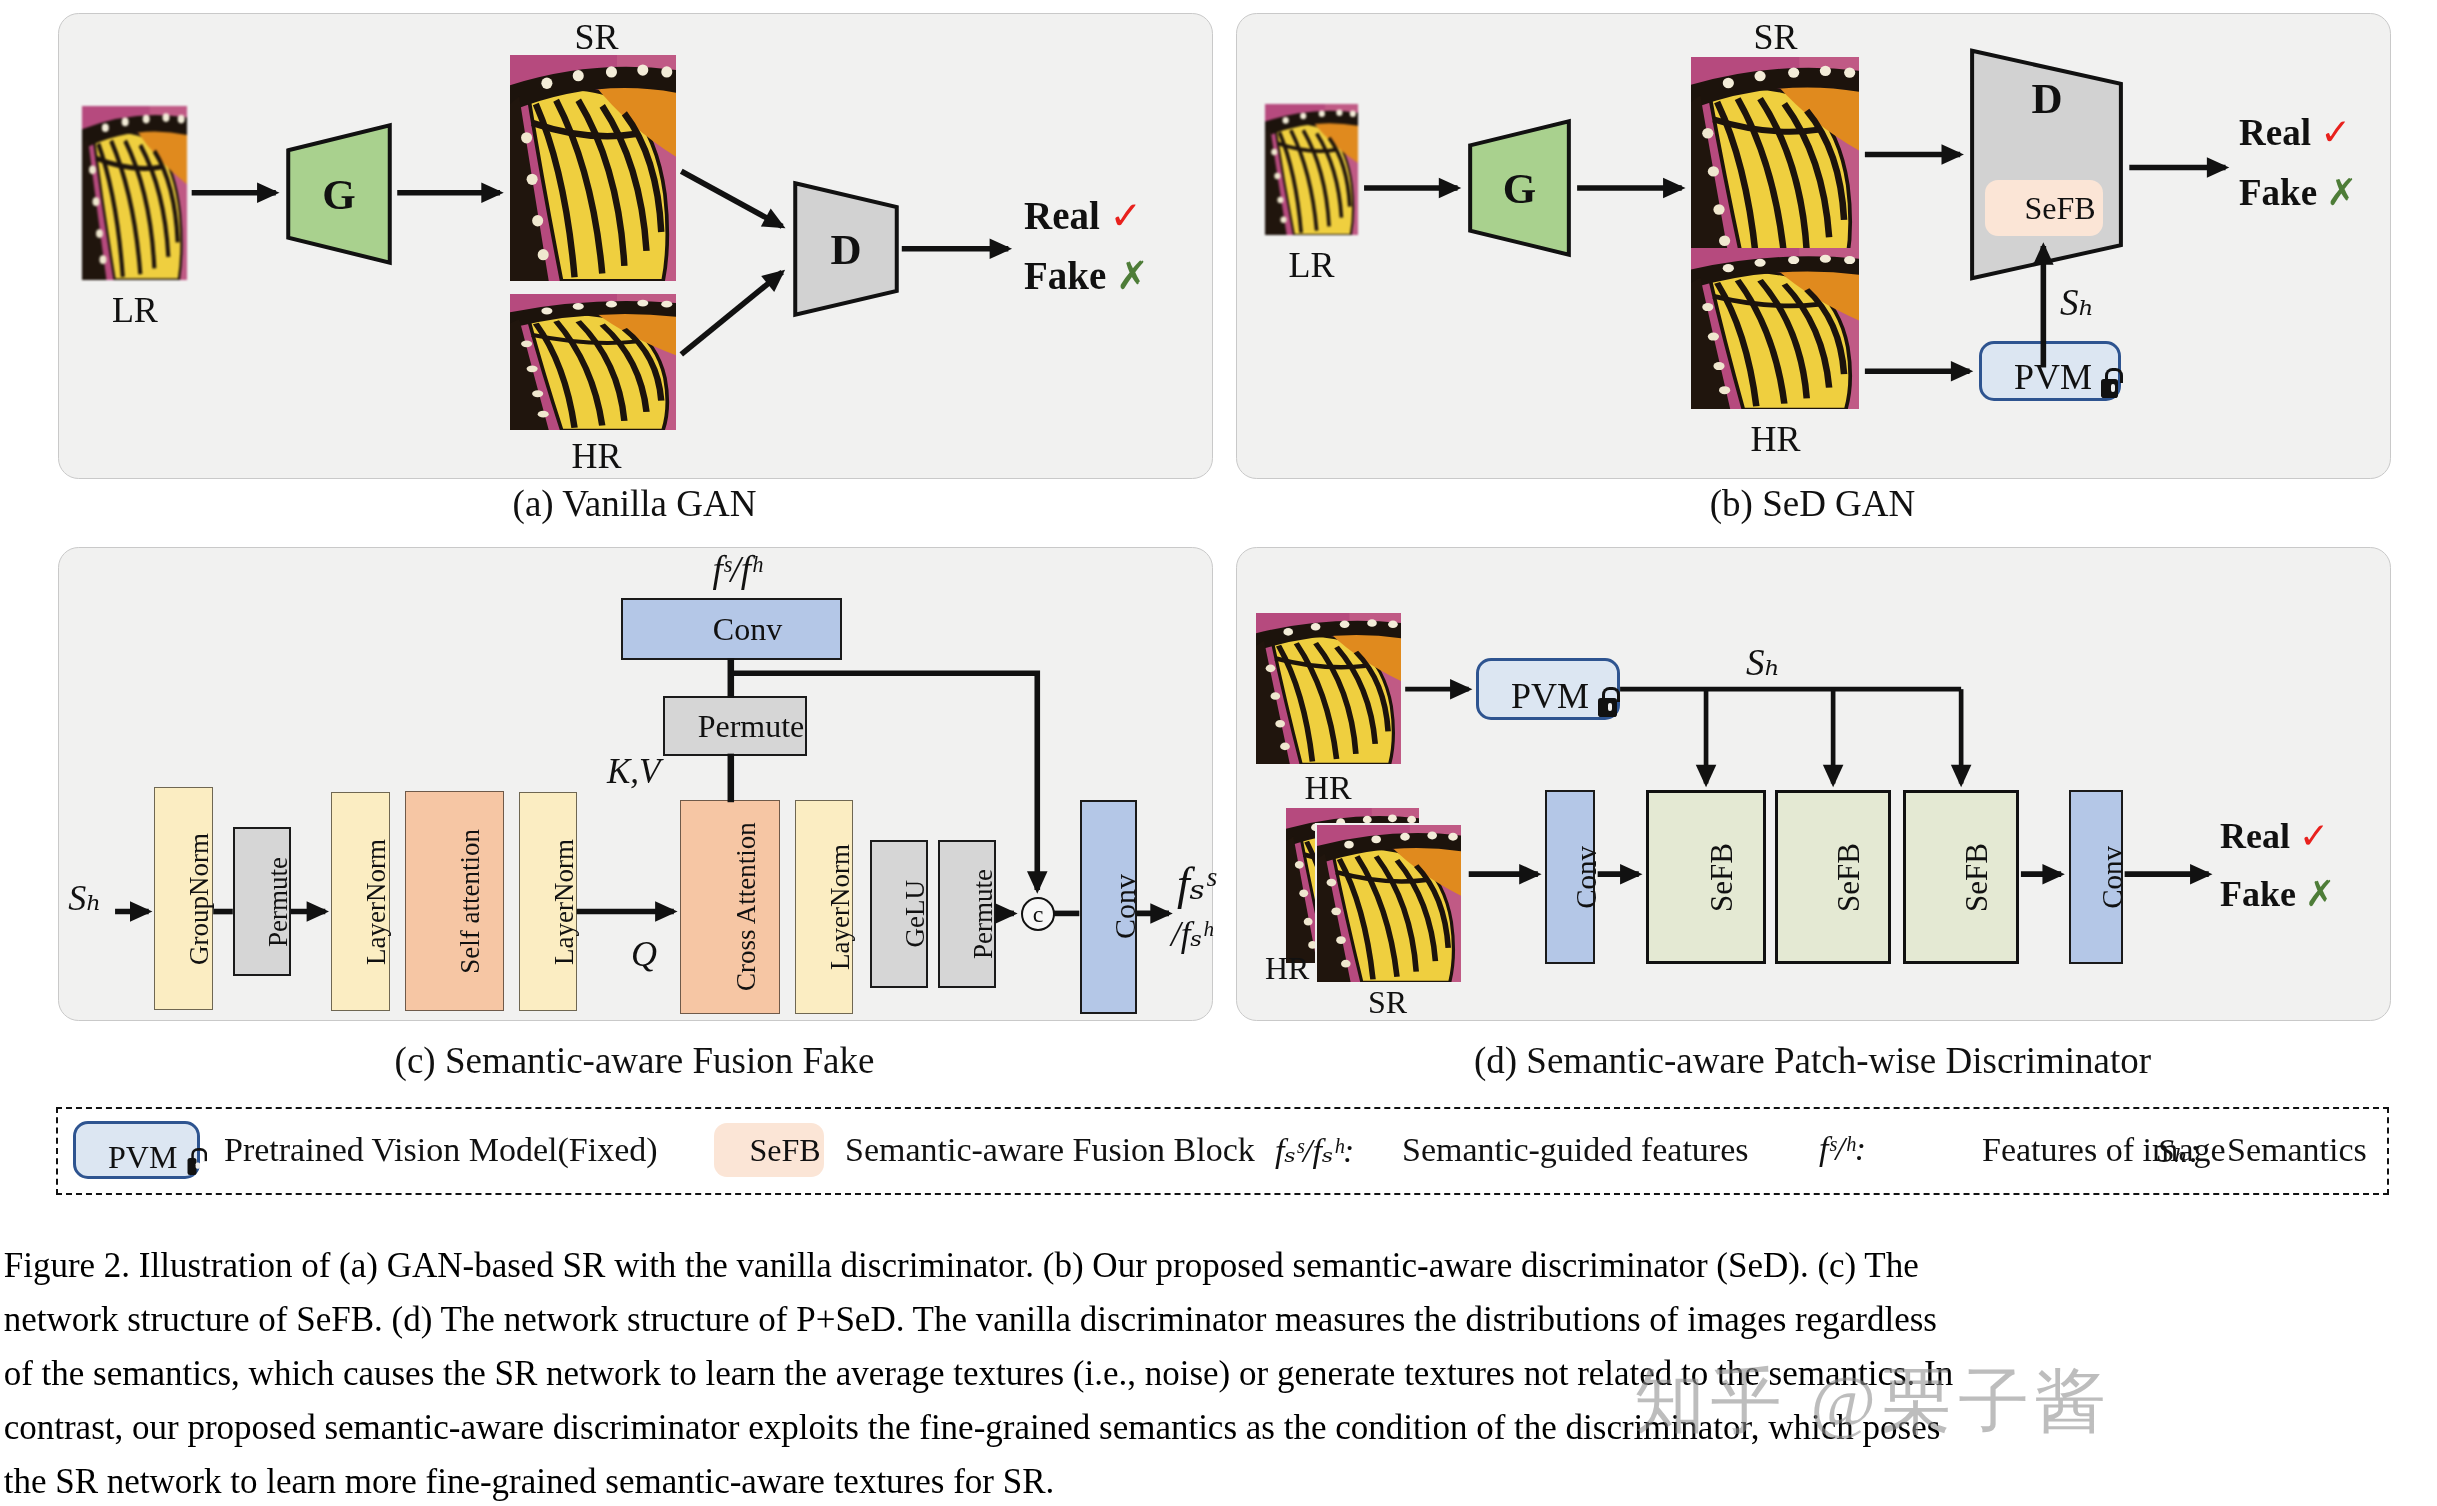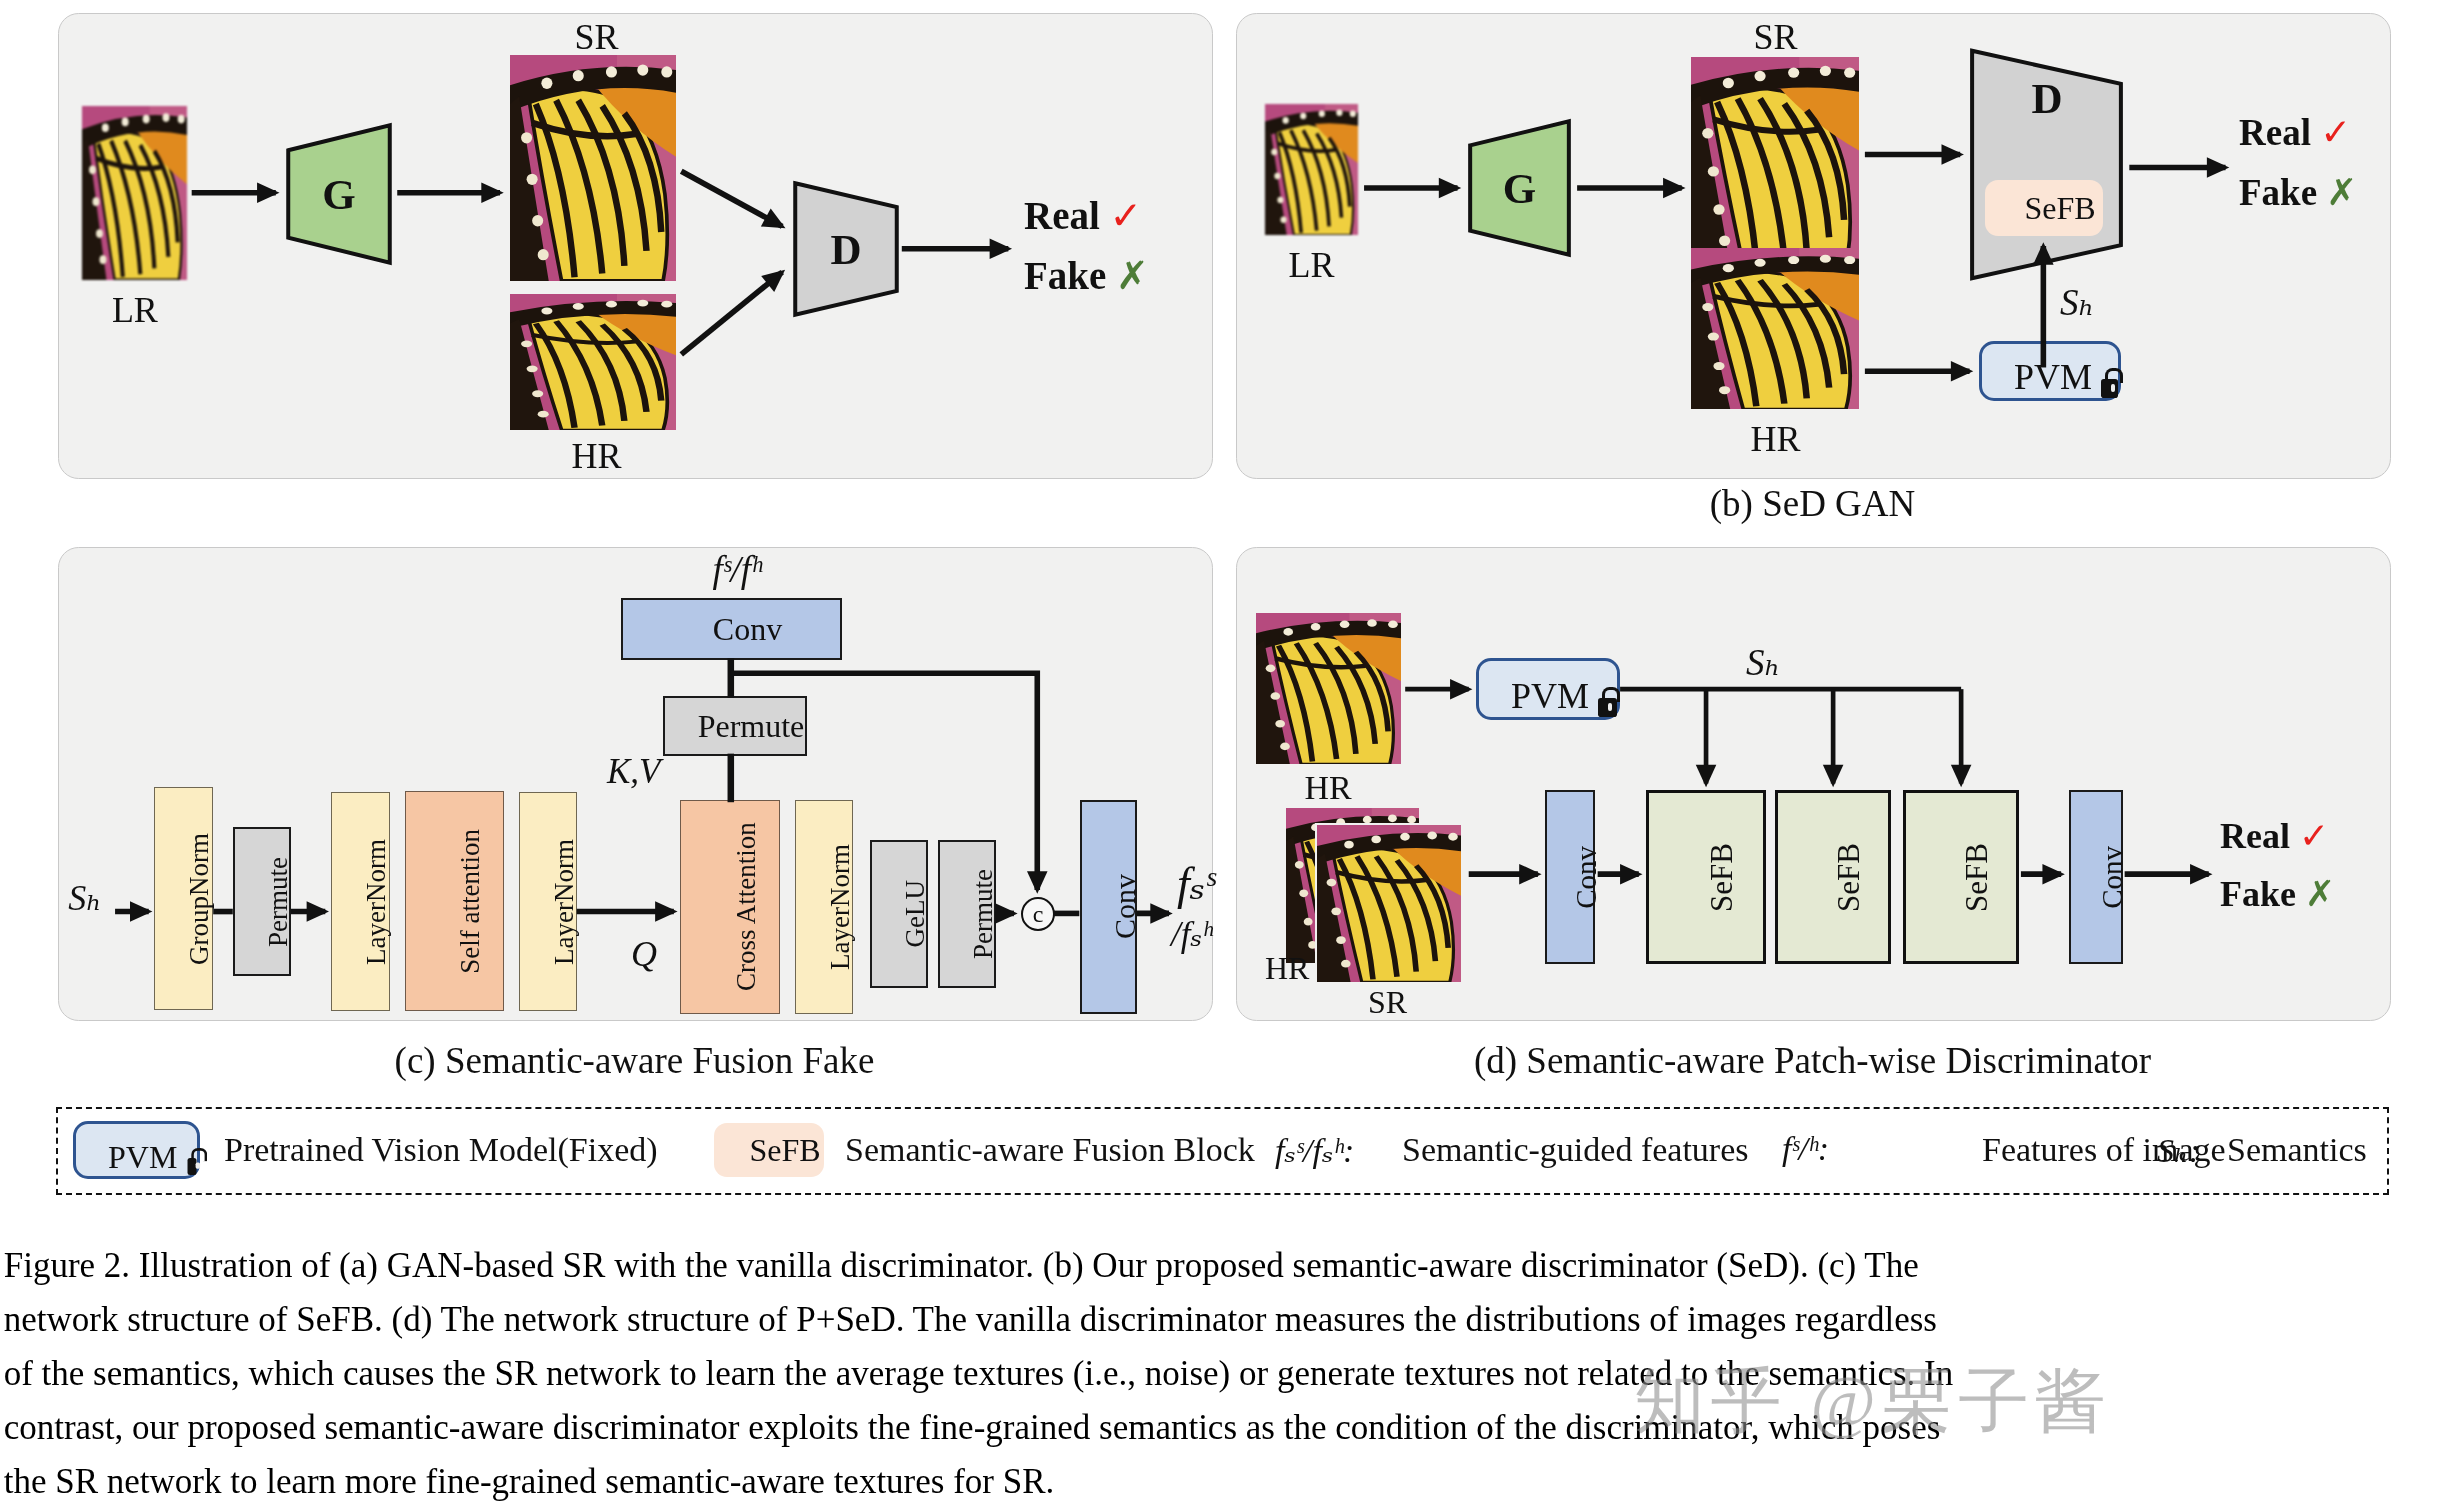--- a/index.html
+++ b/index.html
@@ -122,20 +122,21 @@
     <svg class="wires" width="1153" height="464" viewBox="0 0 1234 496">
       <g stroke="#111" stroke-width="6" fill="none">
         <line x1="142" y1="191" x2="232" y2="191" marker-end="url(#arw)"></line>
         <line x1="362" y1="191" x2="472" y2="191" marker-end="url(#arw)"></line>
         <line x1="666" y1="168" x2="774" y2="227" marker-end="url(#arw)"></line>
         <line x1="666" y1="364" x2="774" y2="276" marker-end="url(#arw)"></line>
         <line x1="902" y1="251" x2="1016" y2="251" marker-end="url(#arw)"></line>
       </g>
     </svg>
   </div>
+  <div class="panelcap" style="left:58px;top:482px;width:1153px;">(a) Vanilla GAN</div>
 
   
   <div class="panel" style="left:1236px;top:13px;width:1153px;height:464px;">
     <div class="lbl ctr" style="left:473px;top:1.9px;width:131px;">SR</div>
     <svg class="bimg" viewBox="0 0 90 120" preserveAspectRatio="none" style="left:454px;top:43px;width:168px;height:208px;">
         <use href="#bfly"></use>
       </svg>
     <svg class="bimg" viewBox="0 0 90 120" preserveAspectRatio="none" style="left:454px;top:234px;width:168px;height:161px;">
         <use href="#bfly"></use>
       </svg>
@@ -323,21 +324,21 @@
       <span>PVM</span>
       <span class="lock" style="transform:scale(0.9);"></span>
     </div>
     <div class="legtxt" style="left:166px;top:22.4px;">Pretrained Vision Model(Fixed)</div>
     <div class="nbox peach" style="left:656px;top:14px;width:110px;height:54px;font-size:32px;">
       <span>SeFB</span>
     </div>
     <div class="legtxt" style="left:787px;top:22.4px;">Semantic-aware Fusion Block</div>
     <div class="legtxt math" style="left:1217px;top:20.6px;">fₛˢ/fₛʰ:</div>
     <div class="legtxt" style="left:1344px;top:22.4px;">Semantic-guided features</div>
-    <div class="legtxt math" style="left:1724px;top:20.6px;">fˢ/ʰ:</div>
+    <div class="legtxt math" style="left:1761px;top:20.6px;">fˢ/ʰ:</div>
     <div class="legtxt" style="left:1924px;top:22.4px;">Features of image</div>
     <div class="legtxt math" style="left:2099px;top:20.6px;">Sₕ:</div>
     <div class="legtxt" style="left:2169px;top:22.4px;">Semantics</div>
   </div>
 
   
   <div class="abs" style="left:3.7px;top:1239px;width:2432px;">
     <div class="capline">Figure 2.  Illustration of (a) GAN-based SR with the vanilla discriminator.  (b) Our proposed semantic-aware discriminator (SeD).  (c) The</div>
     <div class="capline">network structure of SeFB. (d) The network structure of P+SeD. The vanilla discriminator measures the distributions of images regardless</div>
     <div class="capline">of the semantics, which causes the SR network to learn the average textures (i.e., noise) or generate textures not related to the semantics. In</div>

